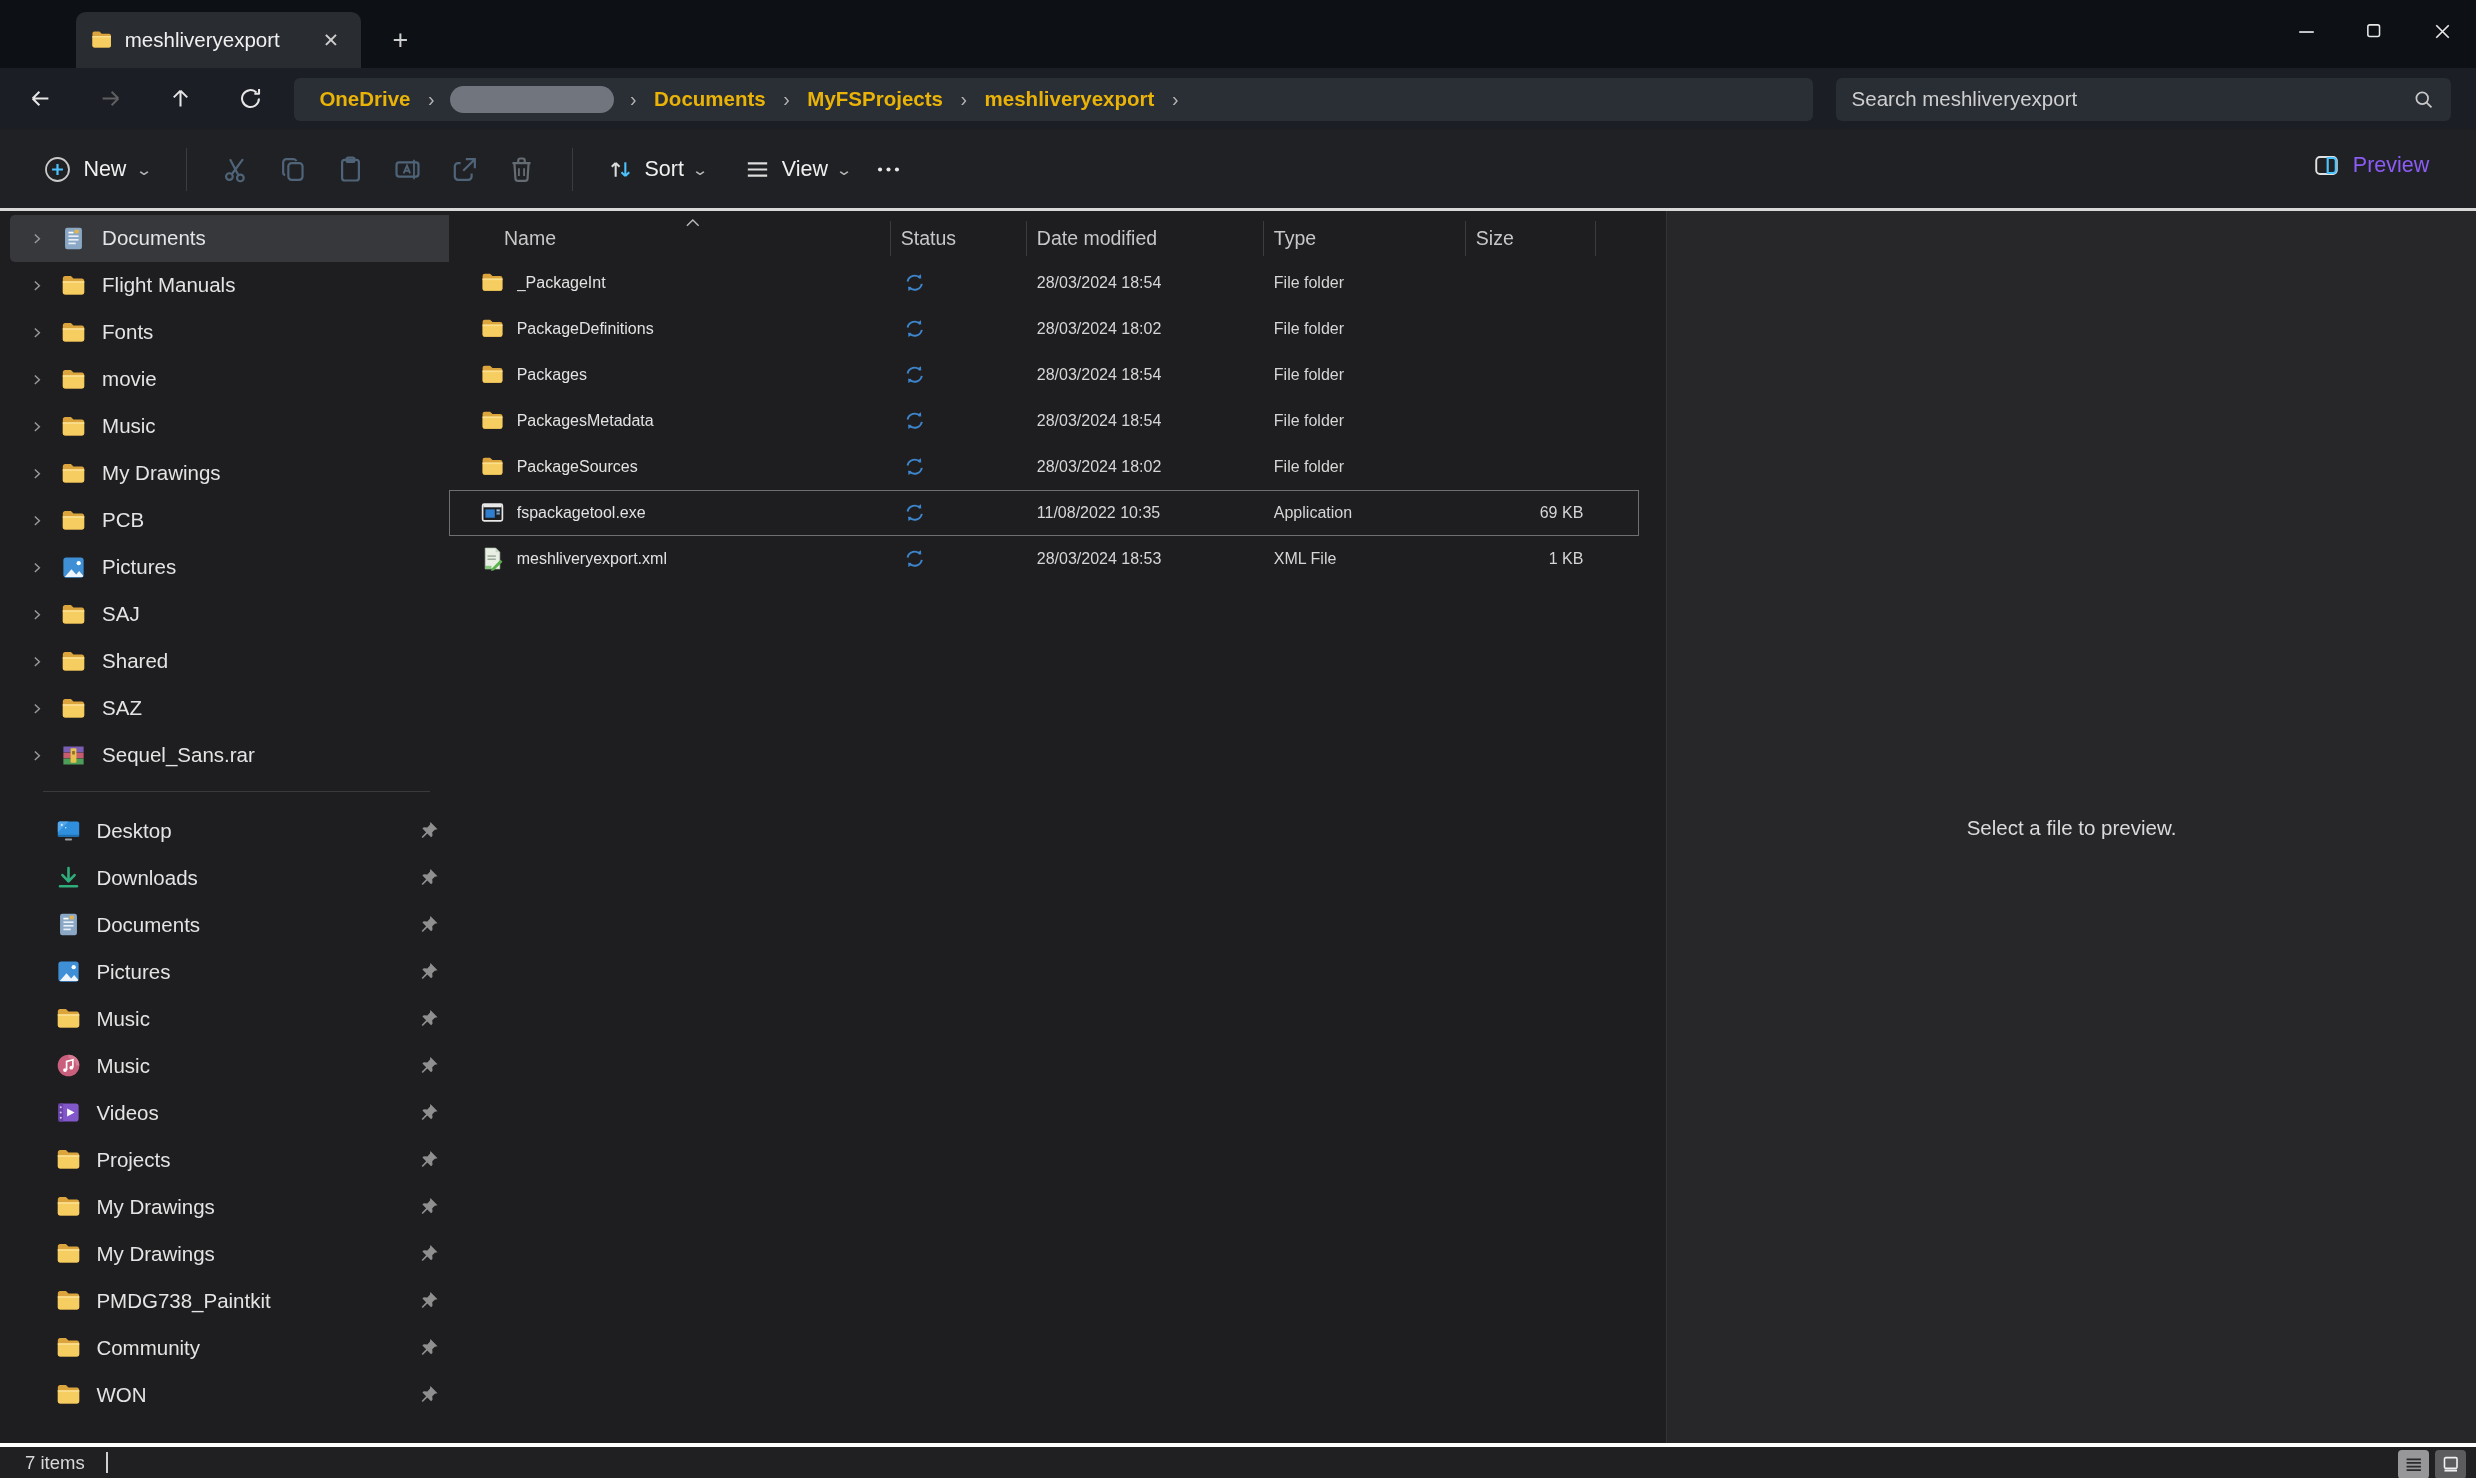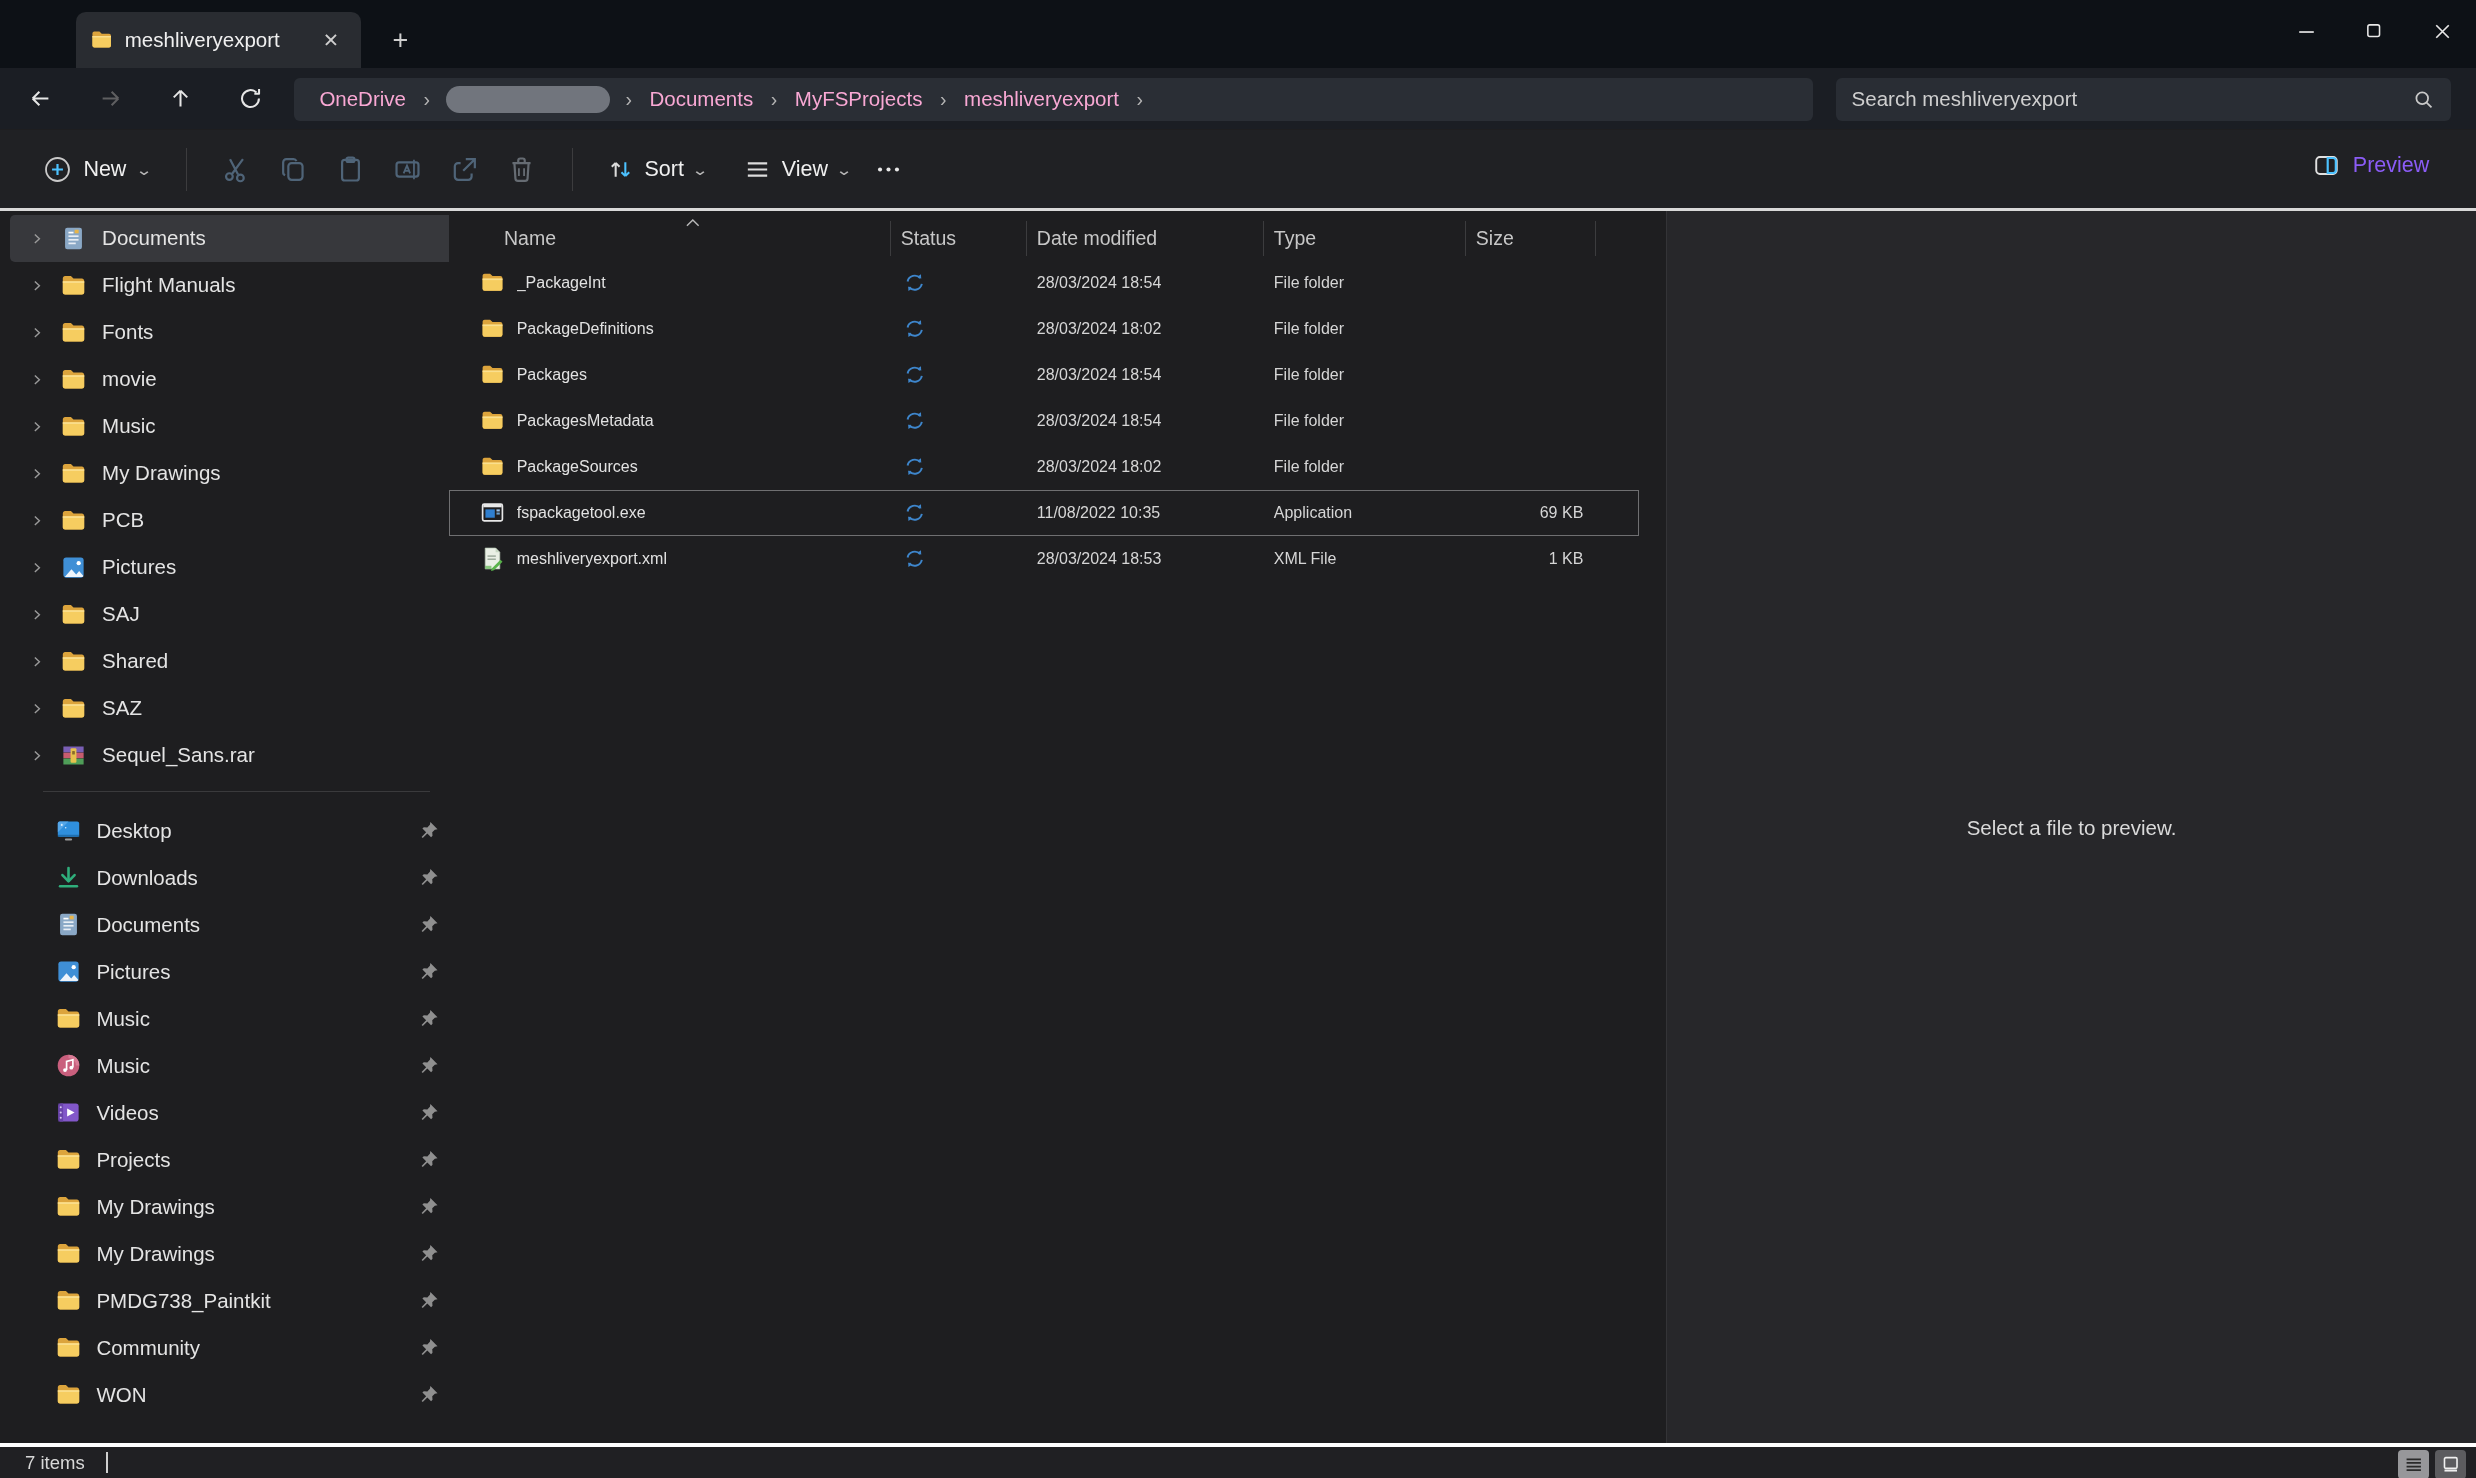--- a/index.html
+++ b/index.html
@@ -22,21 +22,21 @@
   
   .navbar { position:absolute; left:0; top:68px; width:2476px; height:61px; background:#1b1e24;
             display:flex; align-items:center; }
   .nav-btn { width:45px; height:45px; display:flex; align-items:center; justify-content:center; border-radius:5.9px; }
   .nav-btn svg { width:27px; height:27px; }
   .nav-back { margin-left:17.6px; }
   .nav-group { display:flex; gap:25px; align-items:center; }
   .addressbar { position:absolute; left:294px; top:9.8px; width:1519px; height:43px; background:#2a2e35;
                 border-radius:5.9px; display:flex; align-items:center; padding:0 13.7px; }
   .crumb-item { display:flex; align-items:center; }
-  .crumb-label { font-size:20.5px; color:#f9a8d4; padding:3.9px 11.7px; border-radius:3.9px; white-space:nowrap; }
+  .crumb-label { font-size:20.5px; color:#eab308; padding:3.9px 11.7px; border-radius:3.9px; white-space:nowrap;font-weight:bold; }
   .crumb-sep { color:#b5b5b5; font-size:19.5px; padding:0 5.9px; }
   .crumb-blob { width:164px; height:27px; border-radius:14.6px; background:#71757d; margin:0 9.8px; }
   .searchbox { position:absolute; left:1836px; top:9.8px; width:615px; height:43px; background:#292d34;
                border-radius:5.9px; display:flex; align-items:center; padding:0 15.6px; }
   .search-ph { flex:1; font-size:20.5px; color:#cfcfcf; }
   .searchbox svg { width:23.4px; height:23.4px; }
 
   
   .toolbar { position:absolute; left:0; top:130px; width:2476px; height:78px; background:#202124;
              display:flex; align-items:center; }

